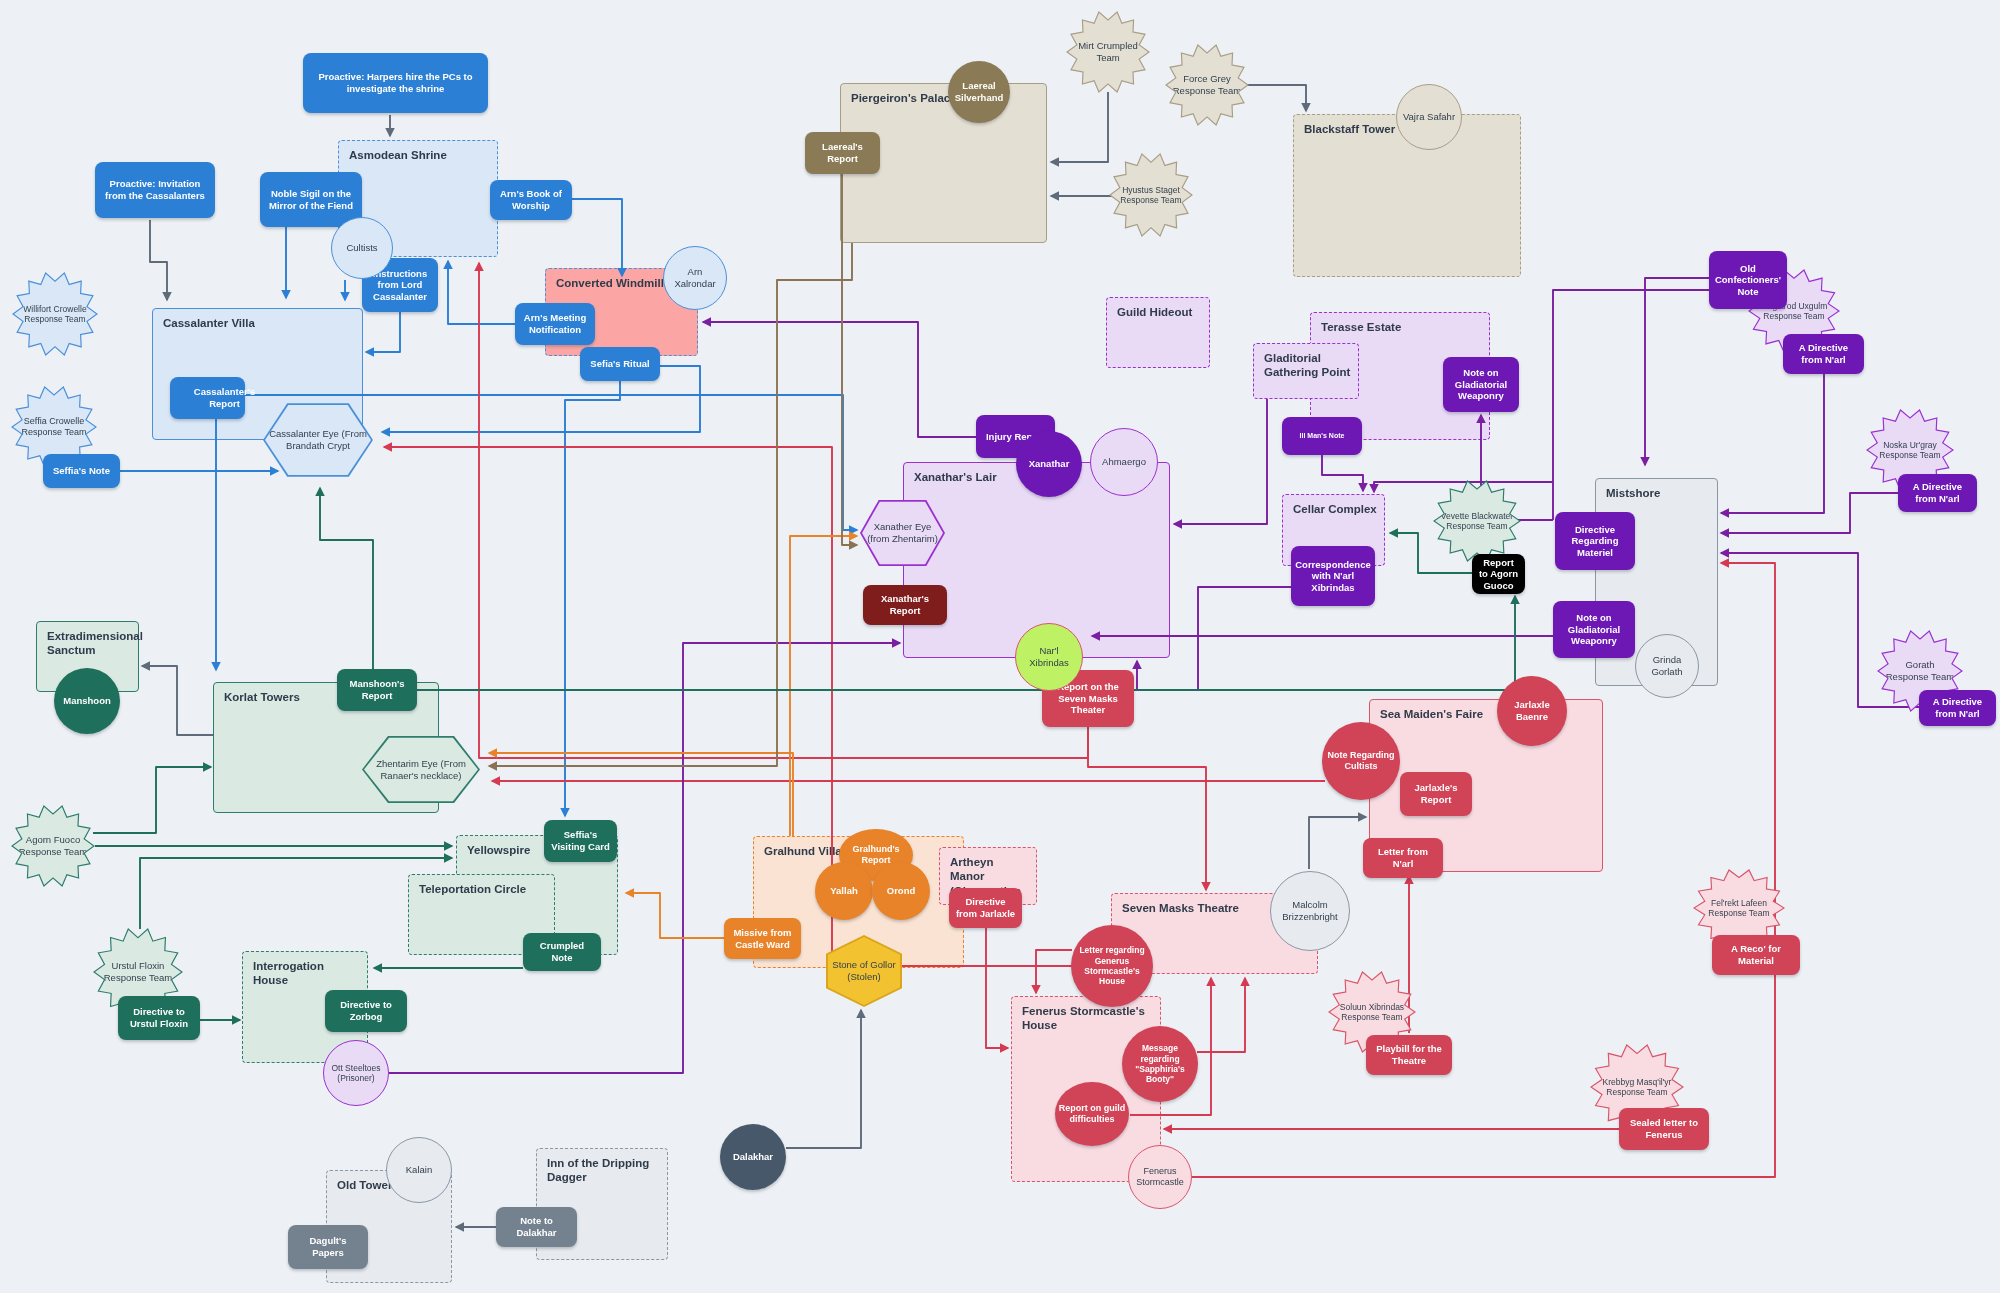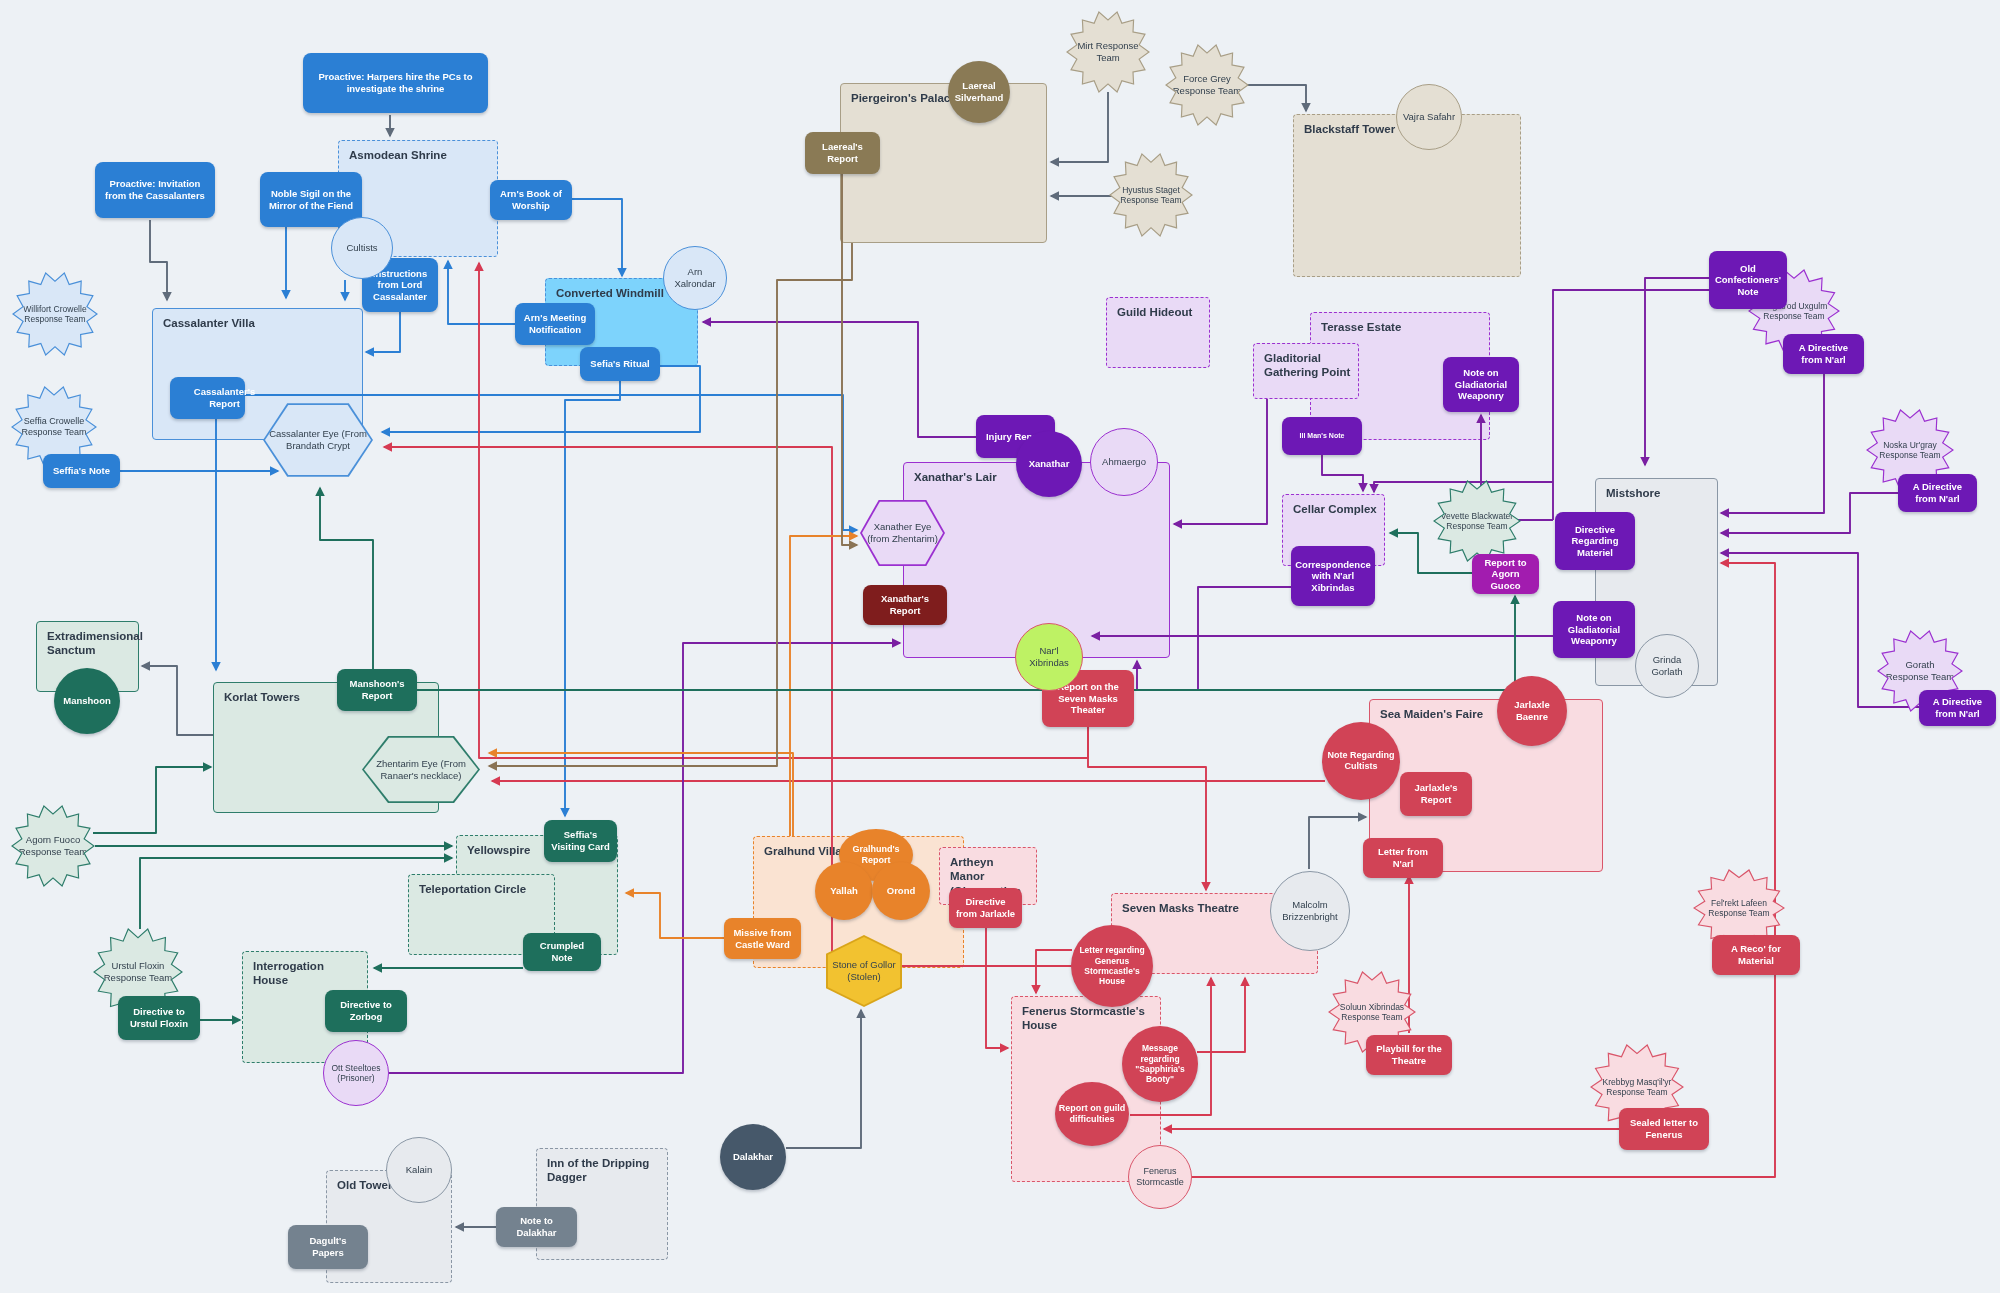--- a/index.html
+++ b/index.html
@@ -111,21 +111,21 @@
       <path d="M 140,929 L 140,858 L 452,858" fill="none" stroke="#1e6f5c" stroke-width="1.9" stroke-linejoin="round" marker-end="url(#arrow-green)"></path>
       <path d="M 93,833 L 156,833 L 156,767 L 211,767" fill="none" stroke="#1e6f5c" stroke-width="1.9" stroke-linejoin="round" marker-end="url(#arrow-green)"></path>
       <path d="M 523,968 L 374,968" fill="none" stroke="#1e6f5c" stroke-width="1.9" stroke-linejoin="round" marker-end="url(#arrow-green)"></path>
       <path d="M 200,1020 L 240,1020" fill="none" stroke="#1e6f5c" stroke-width="1.9" stroke-linejoin="round" marker-end="url(#arrow-green)"></path>
       <path d="M 417,690 L 1515,690 L 1515,596" fill="none" stroke="#1e6f5c" stroke-width="1.9" stroke-linejoin="round" marker-end="url(#arrow-green)"></path>
     </svg>
   <div id="node-layer">
       <div class="node dbox" style="left: 338px; top: 140px; width: 160px; height: 117px; background: rgb(217, 231, 247); border-color: rgb(74, 144, 217);">
         <span class="boxtitle">Asmodean Shrine</span>
       </div>
-      <div class="node dbox" style="left: 545px; top: 278px; width: 153px; height: 88px; background: #7dd3fc; border-color: rgb(74, 144, 217);">
+      <div class="node dbox" style="left: 545px; top: 268px; width: 153px; height: 88px; background: #fca5a5; border-color: rgb(74, 144, 217);">
         <span class="boxtitle">Converted Windmill</span>
       </div>
       <div class="node box" style="left: 152px; top: 308px; width: 211px; height: 132px; background: rgb(217, 231, 247); border-color: rgb(74, 144, 217);">
         <span class="boxtitle">Cassalanter Villa</span>
       </div>
       <div class="node box" style="left: 840px; top: 83px; width: 207px; height: 160px; background: rgb(228, 223, 211); border-color: rgb(168, 158, 134);">
         <span class="boxtitle">Piergeiron's Palace</span>
       </div>
       <div class="node dbox" style="left: 1293px; top: 114px; width: 228px; height: 163px; background: rgb(228, 223, 211); border-color: rgb(168, 158, 134);">
         <span class="boxtitle">Blackstaff Tower</span>
@@ -203,21 +203,21 @@
       <div class="node pill" style="left: 1783px; top: 334px; width: 81px; height: 40px; background: rgb(109, 24, 181); font-size: 9.5px;">A Directive from N'arl</div>
       <div class="node pill" style="left: 1898px; top: 474px; width: 79px; height: 38px; background: rgb(109, 24, 181); font-size: 9.5px;">A Directive from N'arl</div>
       <div class="node pill" style="left: 1919px; top: 690px; width: 77px; height: 36px; background: rgb(109, 24, 181); font-size: 9.5px;">A Directive from N'arl</div>
       <div class="node pill" style="left: 1555px; top: 512px; width: 80px; height: 58px; background: rgb(109, 24, 181); font-size: 9.5px;">Directive Regarding Materiel</div>
       <div class="node pill" style="left: 1553px; top: 601px; width: 82px; height: 57px; background: rgb(109, 24, 181); font-size: 9.5px;">Note on Gladiatorial Weaponry</div>
       <div class="node pill" style="left: 337px; top: 669px; width: 80px; height: 42px; background: rgb(30, 111, 92); font-size: 9.5px;">Manshoon's Report</div>
       <div class="node pill" style="left: 544px; top: 820px; width: 73px; height: 42px; background: rgb(30, 111, 92); font-size: 9.5px;">Seffia's Visiting Card</div>
       <div class="node pill" style="left: 523px; top: 933px; width: 78px; height: 38px; background: rgb(30, 111, 92); font-size: 9.5px;">Crumpled Note</div>
       <div class="node pill" style="left: 118px; top: 996px; width: 82px; height: 44px; background: rgb(30, 111, 92); font-size: 9.5px;">Directive to Urstul Floxin</div>
       <div class="node pill" style="left: 325px; top: 990px; width: 82px; height: 42px; background: rgb(30, 111, 92); font-size: 9.5px;">Directive to Zorbog</div>
-      <div class="node pill" style="left: 1472px; top: 554px; width: 67px; height: 40px; background: #a21caf; font-size: 9.5px;">Report to Agorn Guoco</div>
+      <div class="node pill" style="left: 1472px; top: 554px; width: 53px; height: 40px; background: #000000; font-size: 9.5px;">Report to Agorn Guoco</div>
       <div class="node pill" style="left: 288px; top: 1225px; width: 80px; height: 44px; background: rgb(116, 130, 143); font-size: 9.5px;">Dagult's Papers</div>
       <div class="node pill" style="left: 496px; top: 1207px; width: 81px; height: 40px; background: rgb(116, 130, 143); font-size: 9.5px;">Note to Dalakhar</div>
       <div class="node pill" style="left: 724px; top: 918px; width: 77px; height: 41px; background: rgb(232, 131, 42); font-size: 9.5px;">Missive from Castle Ward</div>
       <div class="node pill" style="left: 949px; top: 888px; width: 73px; height: 40px; background: rgb(209, 67, 86); font-size: 9.5px;">Directive from Jarlaxle</div>
       <div class="node pill" style="left: 1042px; top: 670px; width: 92px; height: 57px; background: rgb(209, 67, 86); font-size: 9.5px;">Report on the Seven Masks Theater</div>
       <div class="node pill" style="left: 1400px; top: 772px; width: 72px; height: 44px; background: rgb(209, 67, 86); font-size: 9.5px;">Jarlaxle's Report</div>
       <div class="node pill" style="left: 1363px; top: 838px; width: 80px; height: 40px; background: rgb(209, 67, 86); font-size: 9.5px;">Letter from N'arl</div>
       <div class="node pill" style="left: 1366px; top: 1035px; width: 86px; height: 40px; background: rgb(209, 67, 86); font-size: 9.5px;">Playbill for the Theatre</div>
       <div class="node pill" style="left: 1619px; top: 1108px; width: 90px; height: 42px; background: rgb(209, 67, 86); font-size: 9.5px;">Sealed letter to Fenerus</div>
       <div class="node pill" style="left: 1712px; top: 935px; width: 88px; height: 40px; background: rgb(209, 67, 86); font-size: 9.5px;">A Reco' for Material</div>
@@ -262,21 +262,21 @@
       <div class="node star" style="left: 12px; top: 271px; width: 86px; height: 86px;">
         <div class="shape-outer star-clip" style="background: rgb(74, 144, 217);"></div>
         <div class="shape-inner star-clip" style="inset: 2px; background: rgb(217, 231, 247); font-size: 8.5px;">Willifort Crowelle Response Team</div>
       </div>
       <div class="node star" style="left: 11px; top: 385px; width: 86px; height: 84px;">
         <div class="shape-outer star-clip" style="background: rgb(74, 144, 217);"></div>
         <div class="shape-inner star-clip" style="inset: 2px; background: rgb(217, 231, 247); font-size: 9px;">Seffia Crowelle Response Team</div>
       </div>
       <div class="node star" style="left: 1066px; top: 10px; width: 84px; height: 84px;">
         <div class="shape-outer star-clip" style="background: rgb(168, 158, 134);"></div>
-        <div class="shape-inner star-clip" style="inset: 2px; background: rgb(228, 223, 211); font-size: 9.5px;">Mirt Response Team</div>
+        <div class="shape-inner star-clip" style="inset: 2px; background: rgb(228, 223, 211); font-size: 9.5px;">Mirt Crumpled Team</div>
       </div>
       <div class="node star" style="left: 1165px; top: 43px; width: 84px; height: 84px;">
         <div class="shape-outer star-clip" style="background: rgb(168, 158, 134);"></div>
         <div class="shape-inner star-clip" style="inset: 2px; background: rgb(228, 223, 211); font-size: 9.5px;">Force Grey Response Team</div>
       </div>
       <div class="node star" style="left: 1109px; top: 152px; width: 84px; height: 86px;">
         <div class="shape-outer star-clip" style="background: rgb(168, 158, 134);"></div>
         <div class="shape-inner star-clip" style="inset: 2px; background: rgb(228, 223, 211); font-size: 8.5px;">Hyustus Staget Response Team</div>
       </div>
       <div class="node star" style="left: 1748px; top: 268px; width: 92px; height: 86px;">

